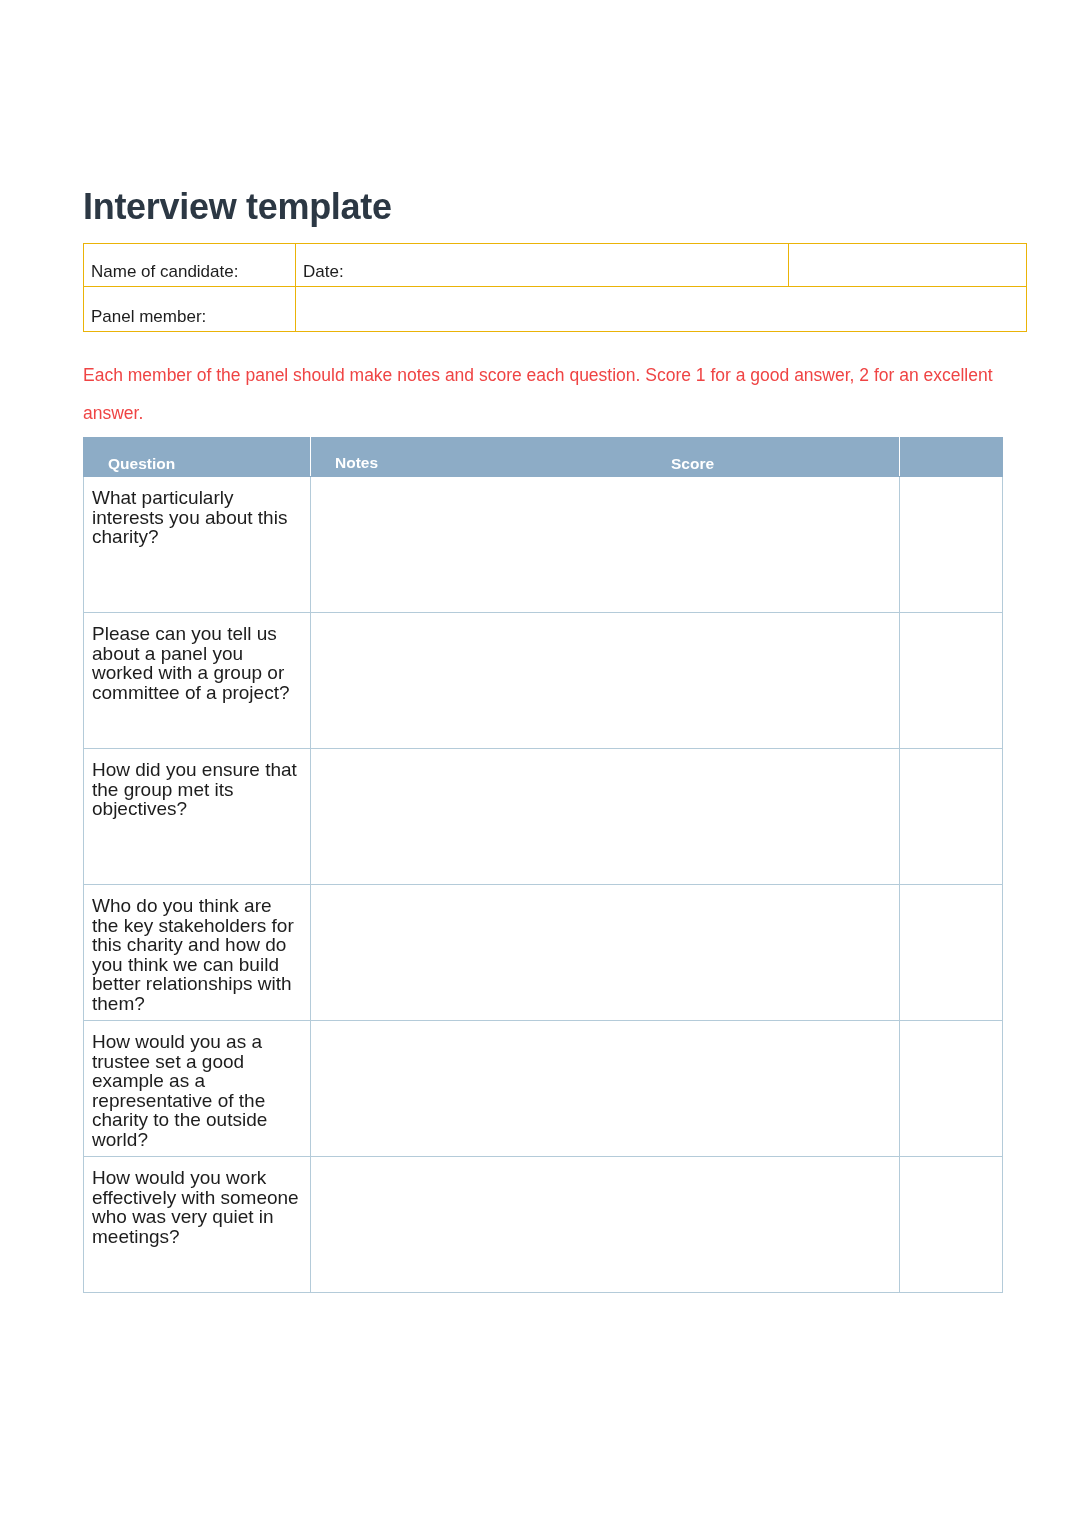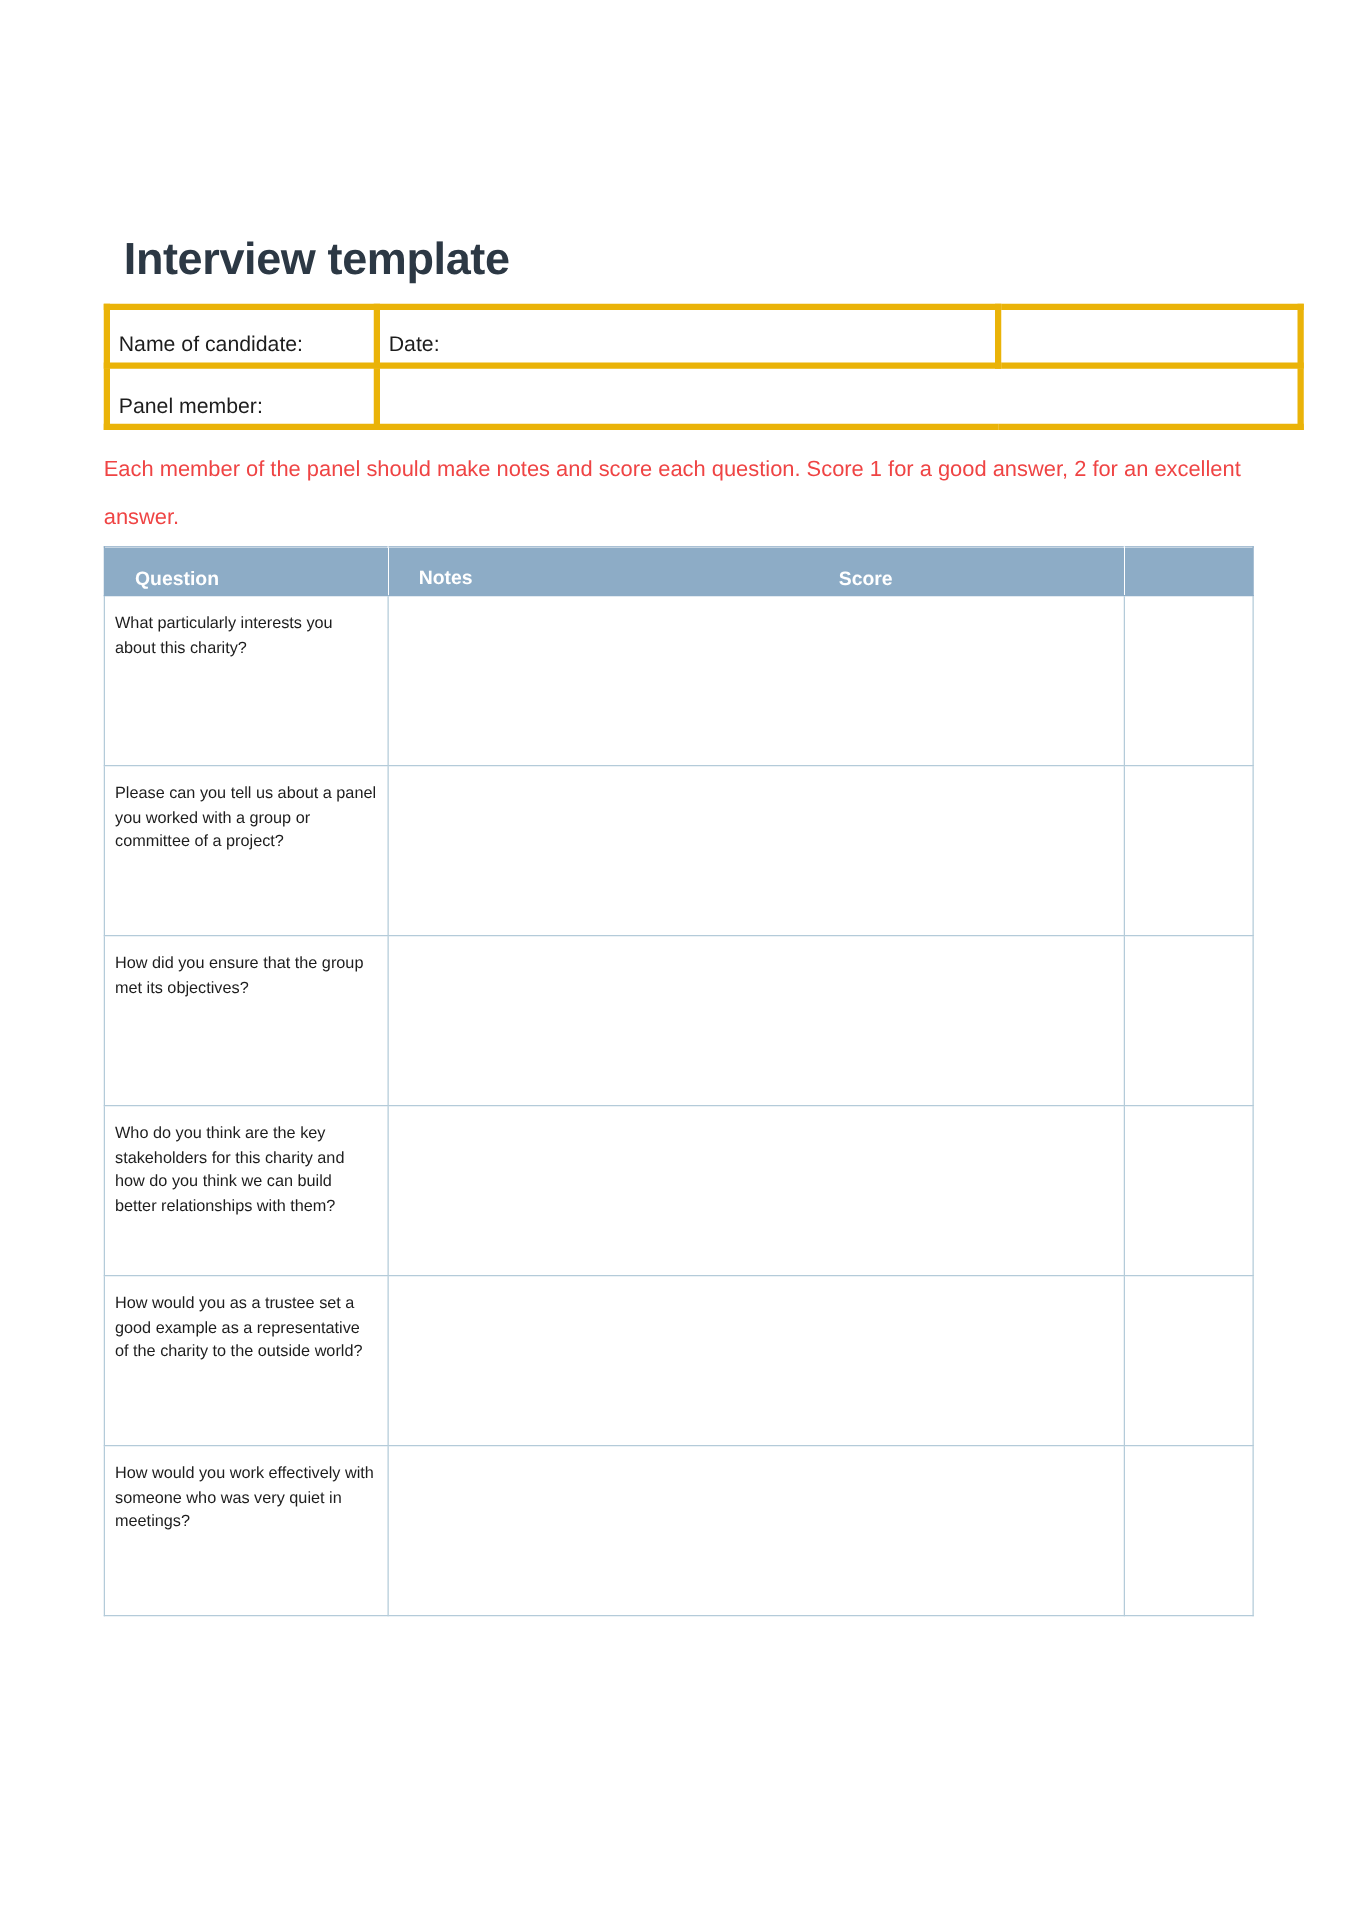--- a/index.html
+++ b/index.html
@@ -22,41 +22,41 @@
     left: 0;
     top: 0;
     width: 1086px;
     height: 1536px;
     background: #ffffff;
   }
 
   
   .doc-title {
     position: absolute;
-    left: 99px;
+    left: 83px;
     top: 163px;
     font-size: 36px;
     font-weight: bold;
     letter-spacing: -0.3px;
     color: #2c3844;
     line-height: 1.1;
     white-space: nowrap;
   }
 
   
   .form-table {
     position: absolute;
     left: 83px;
     top: 243px;
     width: 919px;
     border-collapse: collapse;
     table-layout: fixed;
   }
   .form-table td {
-    border: 5px solid #eab308;
+    border: 1px solid #eab308;
     vertical-align: bottom;
     padding: 0 0 4px 7px;
     font-size: 17px;
     color: #1d1d1d;
     line-height: 1.2;
   }
   .form-row-1 td { height: 38px; }
   .form-row-2 td { height: 40px; }
 
   
@@ -103,21 +103,21 @@
   .q-head .head-label.score-label {
     padding-left: 360px;
   }
 
   .q-body td {
     height: 135px;
   }
   .q-cell-text {
     display: block;
     padding: 11px 8px 0 8px;
-    font-size: 13px;
+    font-size: 19px;
     line-height: 19.5px;
     color: #1d1d1d;
   }
 
   
   .q-head td.col-q  { border-right: 1px solid #ffffff; }
   .q-head td.col-n  { border-right: 1px solid #ffffff; }
 </style>
 </head>
 <body>

